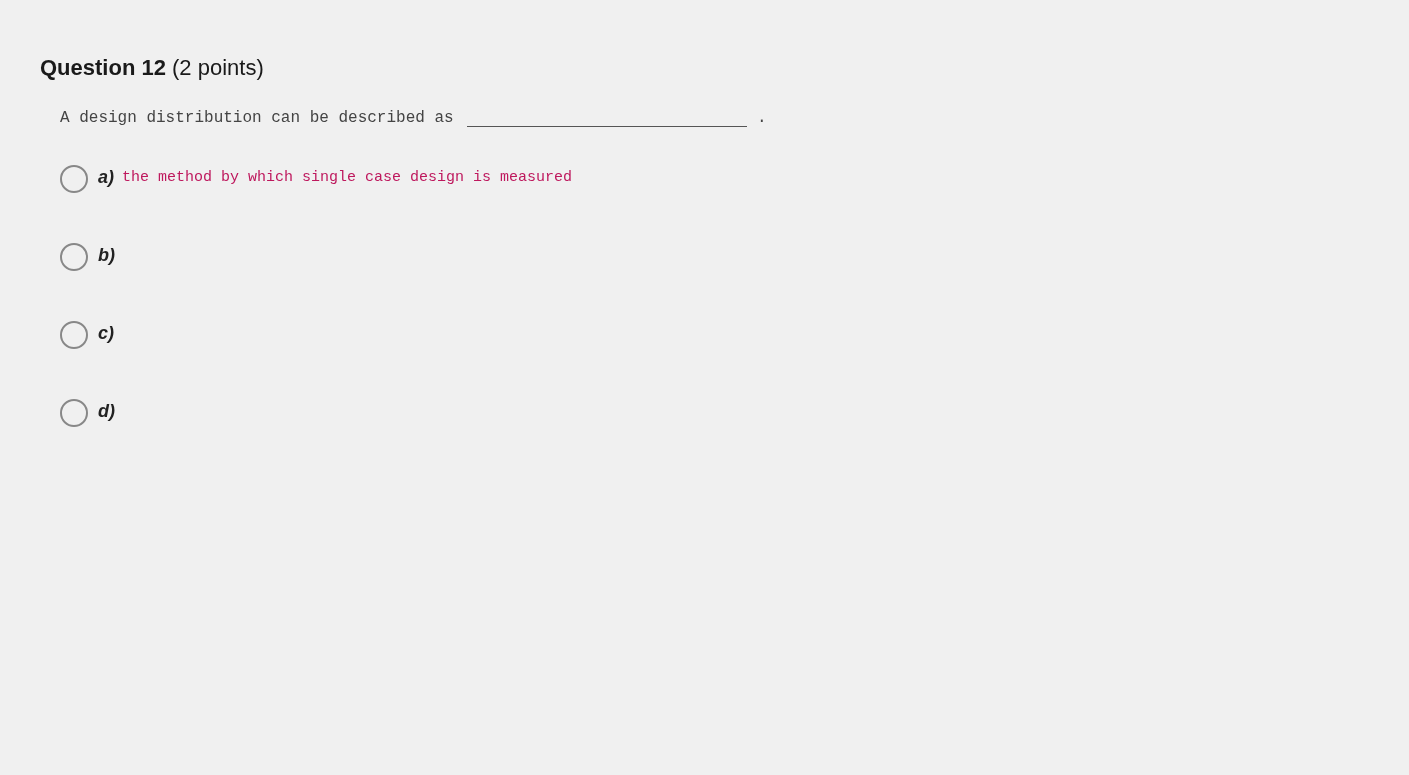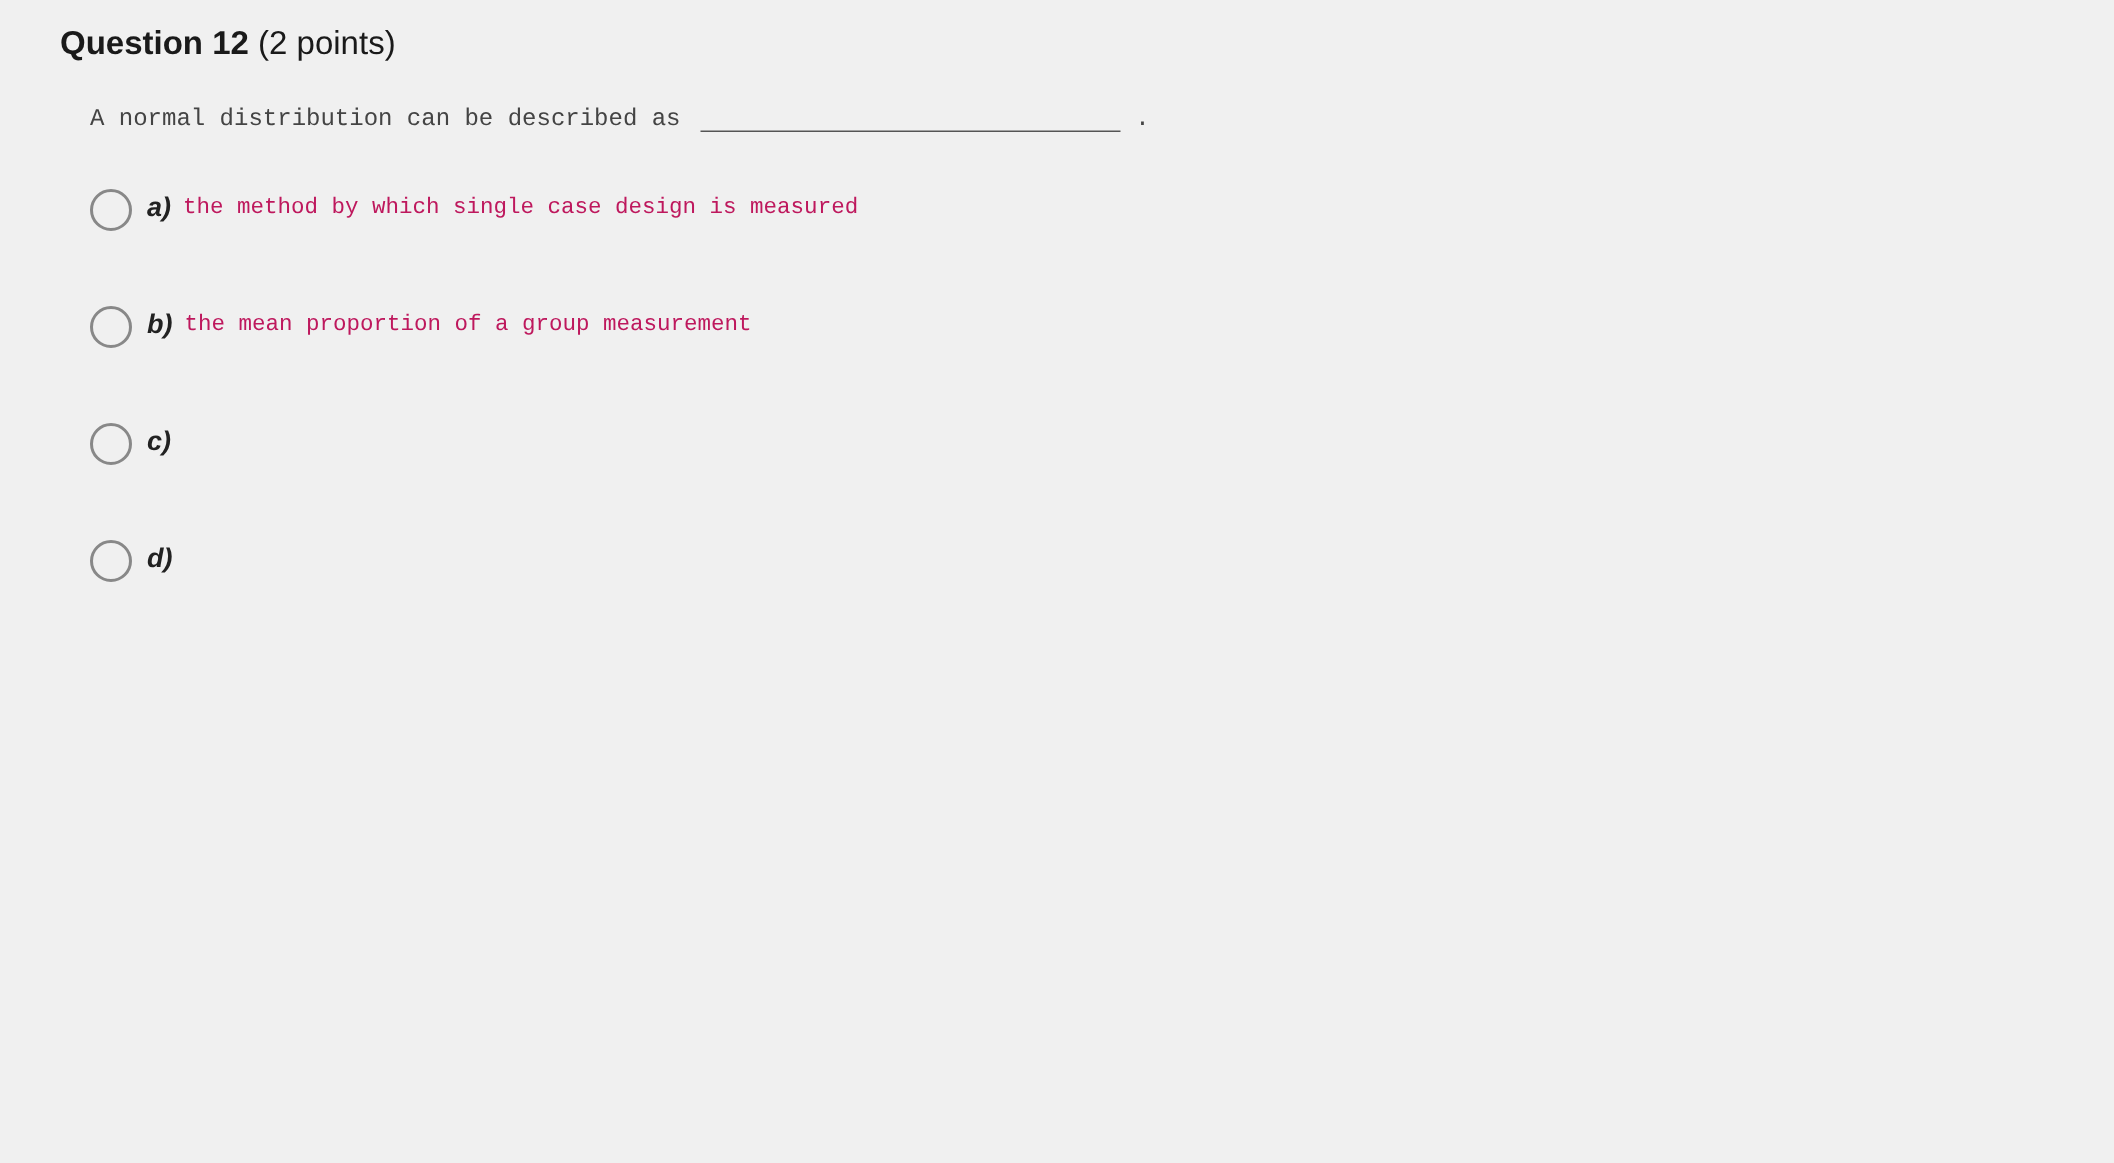--- a/index.html
+++ b/index.html
@@ -13,21 +13,21 @@
       height: 775px;
       background-color: #f0f0f0;
       font-family: Arial, sans-serif;
       overflow: hidden;
     }
 
     .page-container {
       width: 1409px;
       height: 775px;
       background-color: #f0f0f0;
-      padding: 16px 40px 30px 40px;
+      padding: 55px 40px 30px 40px;
     }
 
     .question-title {
       font-size: 22px;
       font-weight: bold;
       color: #1a1a1a;
       margin-bottom: 28px;
     }
 
     .question-title .points {
@@ -94,37 +94,36 @@
 <body>
 
 <div class="page-container">
 
   <div class="question-title">
     <span>Question 12</span>
     <span class="points">(2 points)</span>
   </div>
 
   <div class="question-prompt">
-    <span>A normal distribution can be described as</span>
+    <span>A design distribution can be described as</span>
     <span class="blank-line"></span>
     <span>.</span>
   </div>
 
   <div class="options-container">
 
     <div class="option-row">
       <div class="radio-btn"></div>
       <span class="option-label">a)</span>
       <span class="option-text">the method by which single case design is measured</span>
     </div>
 
     <div class="option-row">
       <div class="radio-btn"></div>
       <span class="option-label">b)</span>
-      <span class="option-text">the mean proportion of a group measurement</span>
     </div>
 
     <div class="option-row">
       <div class="radio-btn"></div>
       <span class="option-label">c)</span>
     </div>
 
     <div class="option-row">
       <div class="radio-btn"></div>
       <span class="option-label">d)</span>

